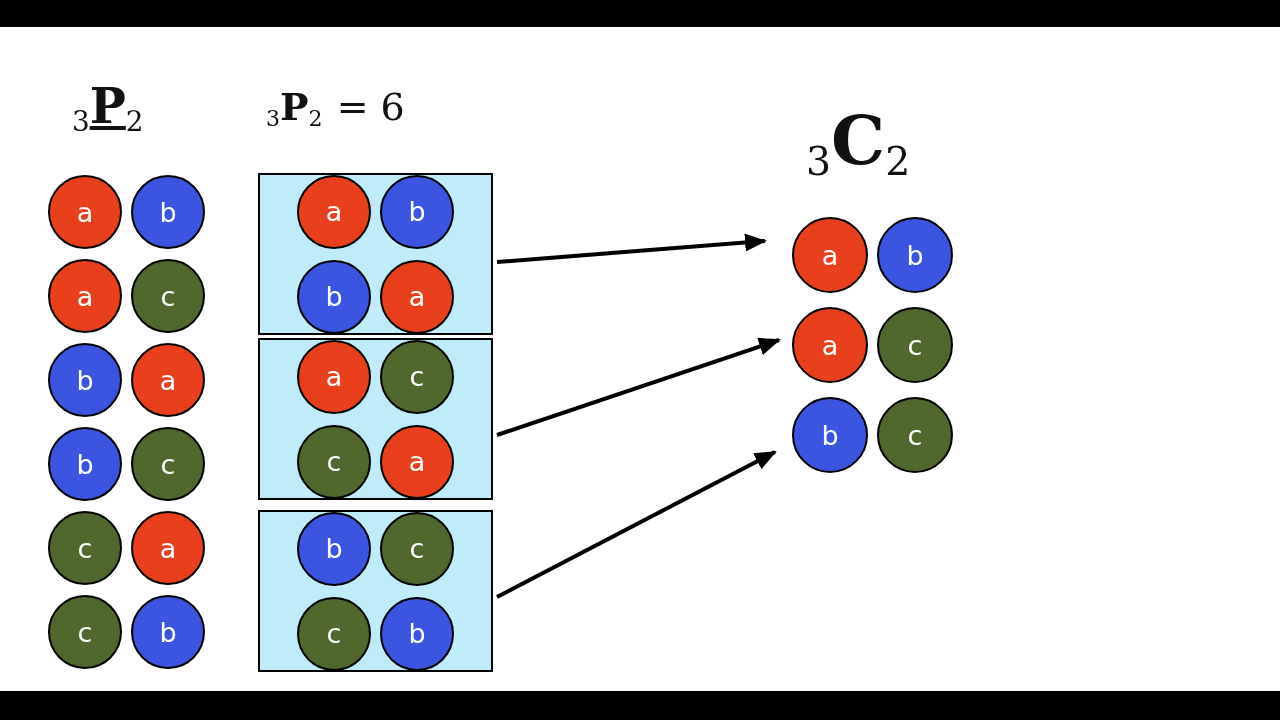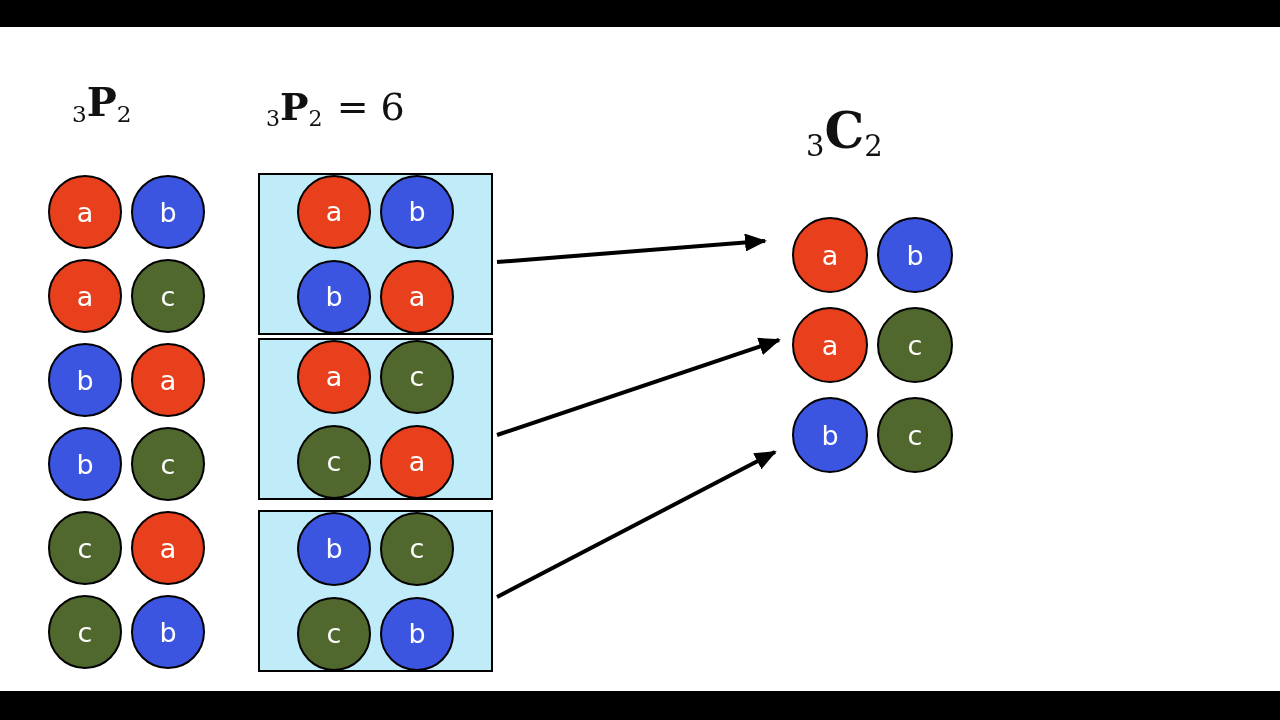--- a/index.html
+++ b/index.html
@@ -13,23 +13,23 @@
   }
   .letterbox { position: absolute; left: 0; width: 1280px; background: #000; }
   .letterbox.top { top: 0; height: 27px; }
   .letterbox.bottom { bottom: 0; height: 29px; }
 
   .title { position: absolute; line-height: 1; color: #111; white-space: nowrap; }
   .title .main { font-weight: bold; }
   .title .sub { font-size: 0.58em; vertical-align: -0.28em; }
   .title .eq { margin-left: 14px; font-weight: normal; }
 
-  #left-title   { left: 72px;  top: 82px;  font-size: 40px; }
+  #left-title   { left: 72px;  top: 82px;  font-size: 48px; text-decoration: underline; }
   #middle-title { left: 266px; top: 88px;  font-size: 38px; text-align: center; }
-  #right-title  { left: 806px; top: 106px; font-size: 50px; }
+  #right-title  { left: 806px; top: 106px; font-size: 68px; }
 
   .col { position: absolute; display: flex; flex-direction: column; }
   .pair { display: flex; gap: 9px; }
 
   .circle {
     width: 74px; height: 74px;
     border-radius: 50%;
     border: 2px solid #000;
     display: flex; align-items: center; justify-content: center;
     color: #fff;

